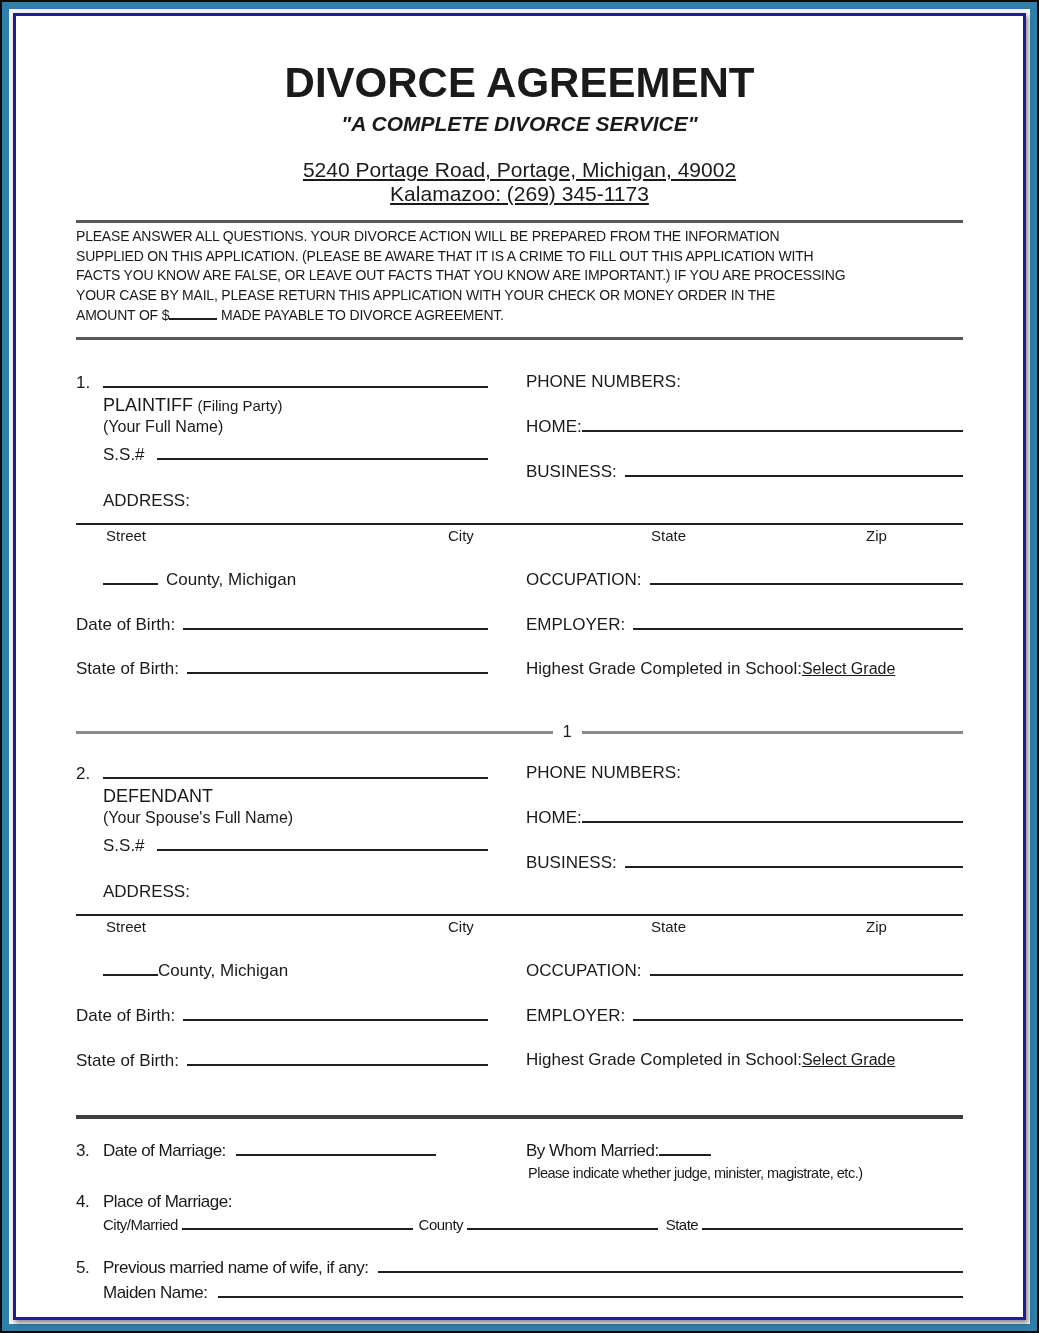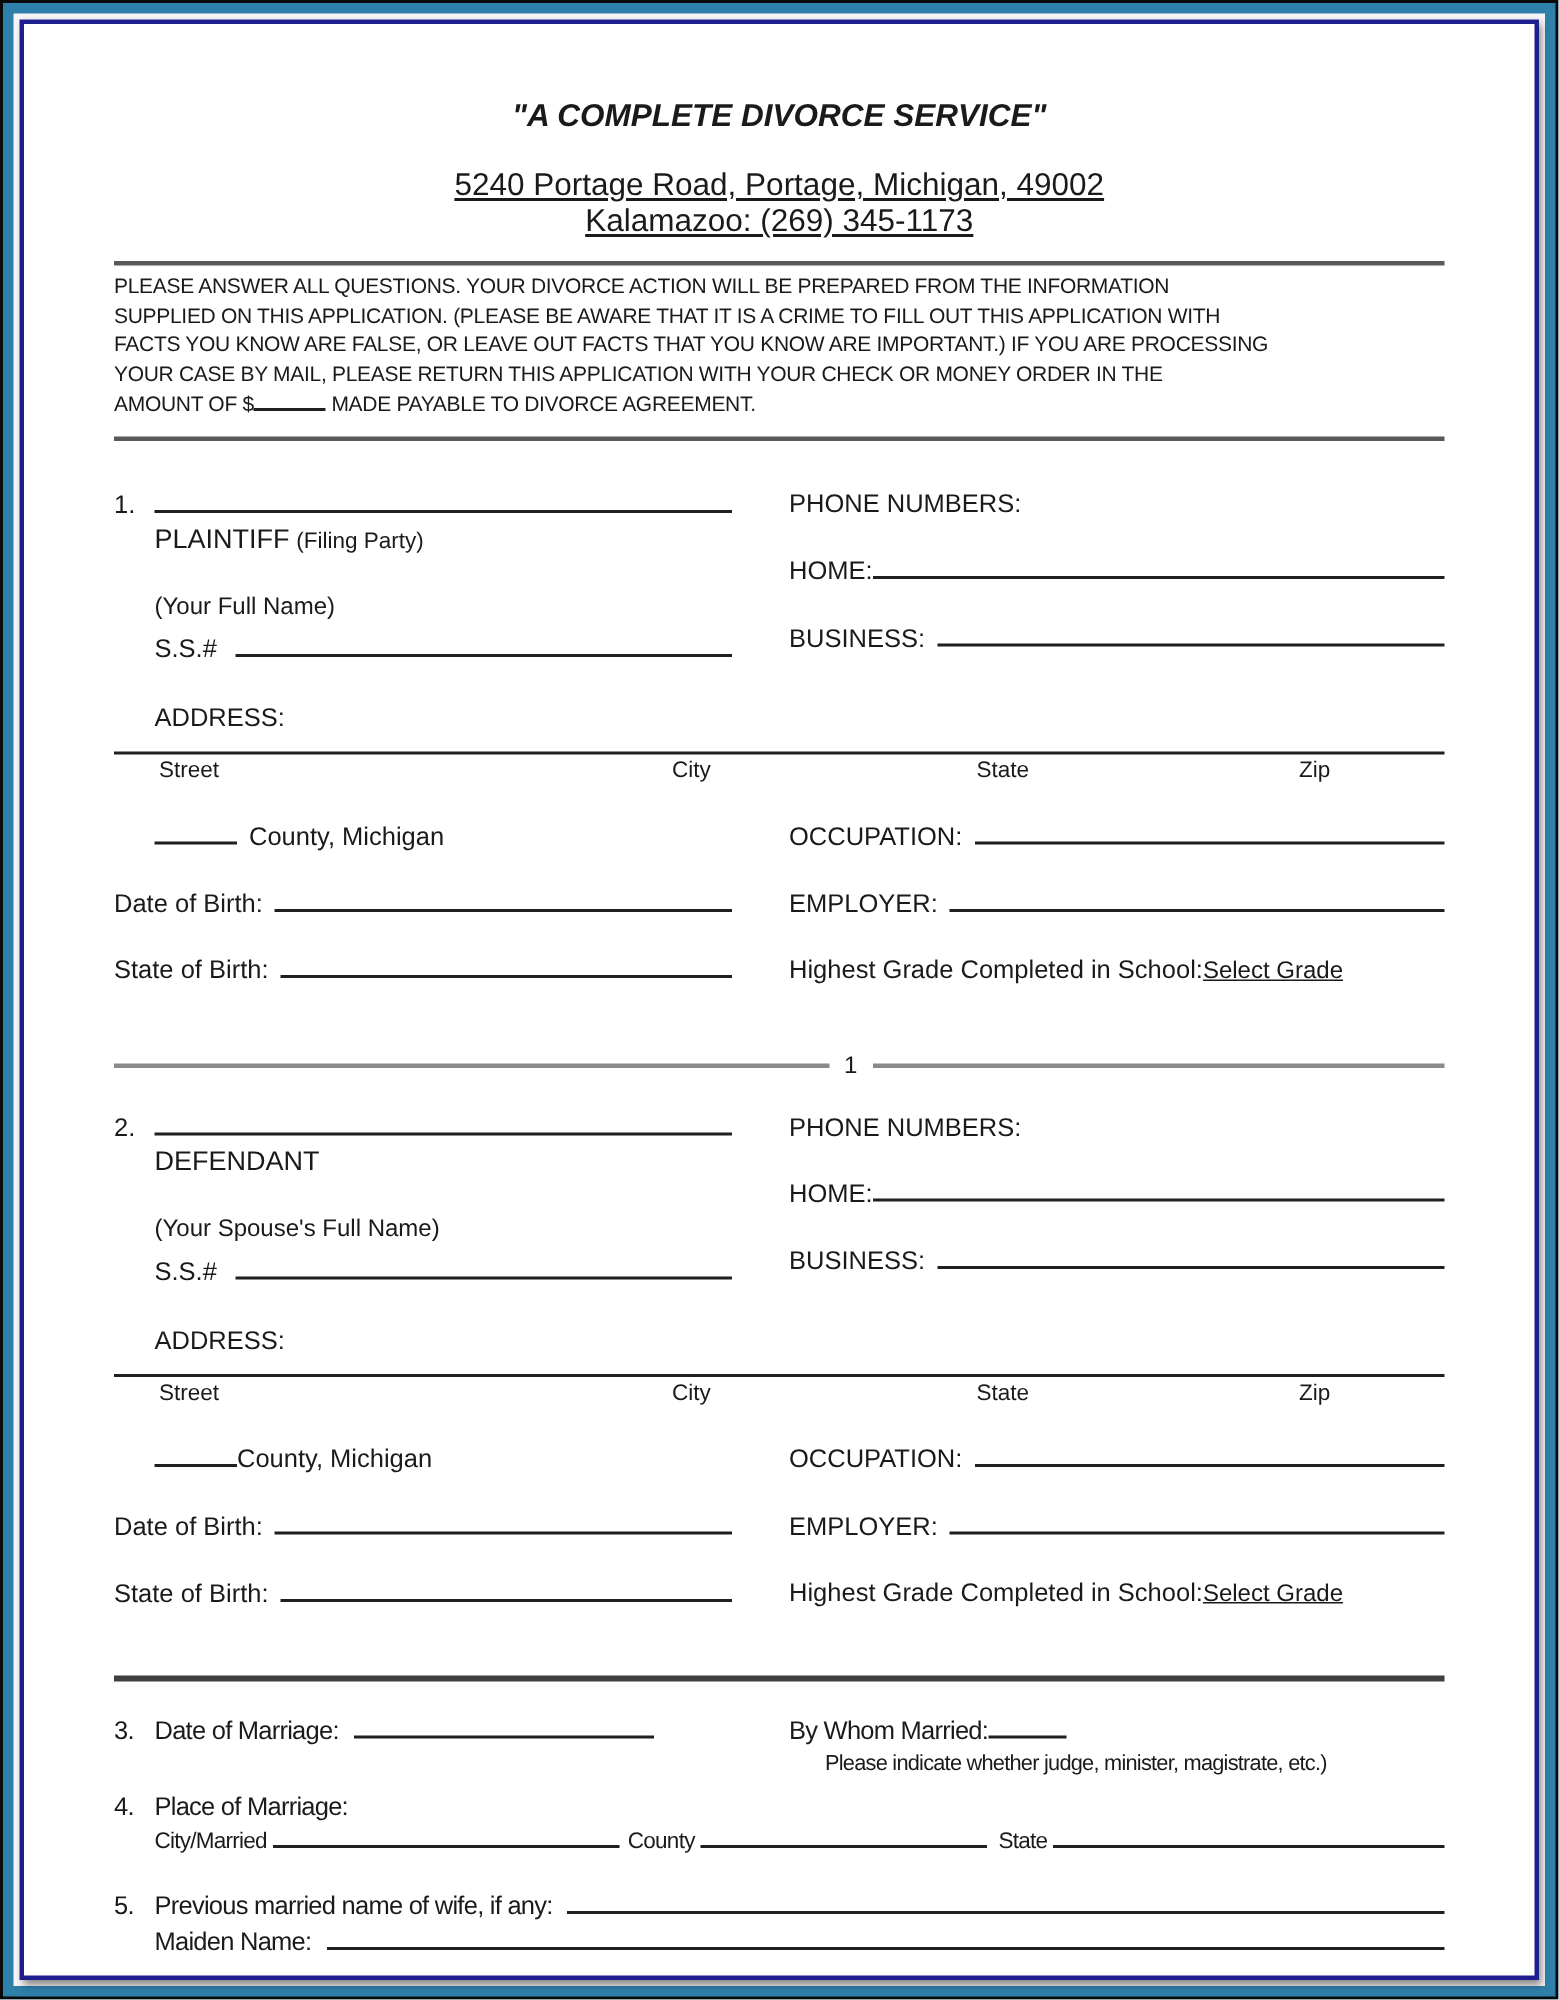--- a/index.html
+++ b/index.html
@@ -41,21 +41,21 @@
   .cols { display:flex; margin-top:30px; }
   .col-left  { width:450px; flex:0 0 450px; }
   .col-right { flex:1 1 auto; }
   .row { display:flex; align-items:baseline; line-height:24px; font-size:17px; }
   .num { display:inline-block; width:27px; flex:0 0 27px; font-size:17px; }
   .indent { margin-left:27px; }
   .left-pad-right { margin-right:38px; }
 
   .party-name { font-size:18px; }
   .party-sub  { font-size:15px; }
-  .hint-sm    { font-size:16px; line-height:22px;margin-top:24px; }
+  .hint-sm    { font-size:16px; line-height:22px; }
   .ss-row { margin-top:4px; }
   .ss-row .blank { margin-left:12px; }
   .addr-label { margin-top:22px; font-size:17px; line-height:24px; }
 
   .phone-header { font-size:17px; line-height:24px; }
   .home-row, .bus-row { margin-top:20px; }
 
   
   .addr-line-wrap { margin-top:10px; }
   .addr-line { height:2px; background:#1f1f1f; }
@@ -80,40 +80,41 @@
   .sec2 { margin-top:20px; }
 
   
   .narrow { letter-spacing:-0.5px; }
   .item3 { display:flex; margin-top:20px; }
   .item3-left { width:450px; flex:0 0 450px; display:flex; align-items:baseline;
                 line-height:24px; font-size:17px; }
   .item3-left .blank { flex:1; margin-left:10px; margin-right:90px; }
   .item3-right { flex:1; font-size:17px; line-height:24px; }
   .bw-blank { width:52px; }
-  .bw-hint { margin-left:24px; font-size:14.5px; line-height:20px; }
+  .bw-hint { margin-left:2px; font-size:14.5px; line-height:20px; }
   .item4 { margin-top:8px; }
   .item4-label { display:flex; line-height:22px; font-size:17px; }
   .item4-fields { display:flex; align-items:baseline; margin-left:27px; line-height:24px;
                   font-size:15px; }
   .f-blank1 { flex:1.15; margin:0 6px 0 4px; }
   .f-blank2 { flex:0.95; margin:0 8px 0 4px; }
   .f-blank3 { flex:1.3; margin-left:4px; }
   .item5 { margin-top:18px; font-size:17px; }
   .item5 .row .blank { margin-left:10px; }
 </style>
 </head>
 <body>
 
 <div class="frame-outer">
  <div class="frame-gap">
   <div class="frame-inner">
    <div class="page">
 
     <div class="hdr">
+      <div class="title">DIVORCE AGREEMENT</div>
       <div class="subtitle">"A COMPLETE DIVORCE SERVICE"</div>
       <div class="addr-block">
         <div class="addr">5240 Portage Road, Portage, Michigan, 49002</div>
         <div class="addr">Kalamazoo: (269) 345-1173</div>
       </div>
     </div>
 
     <div class="rule rule-top"></div>
 
     <div class="instructions">

